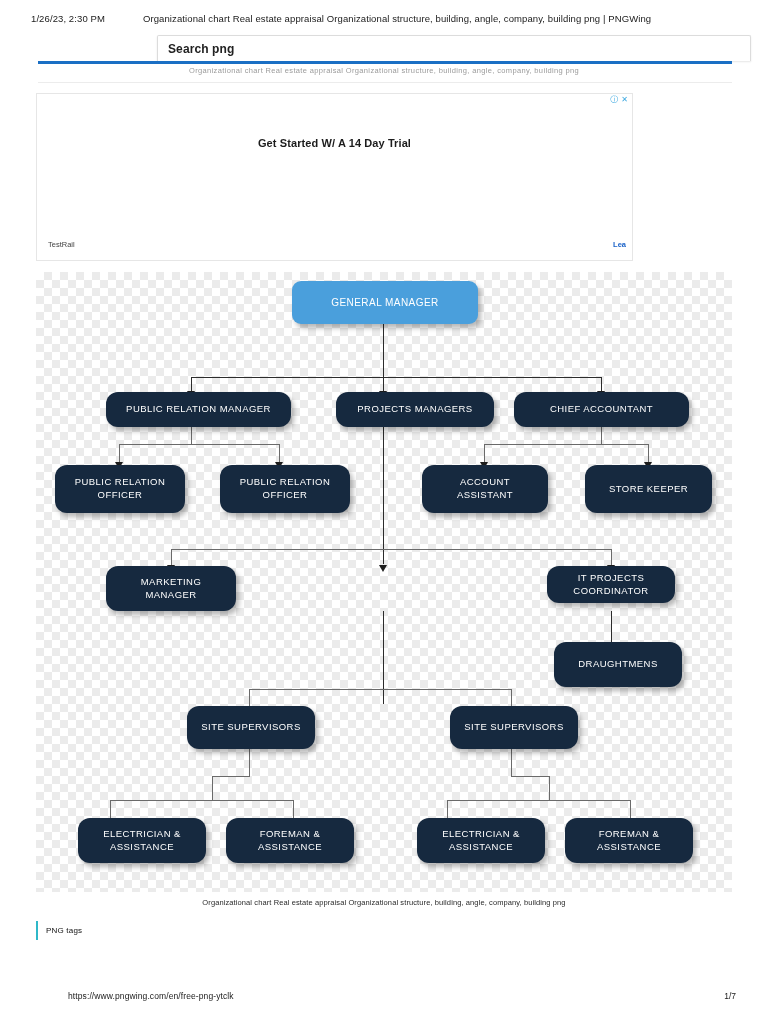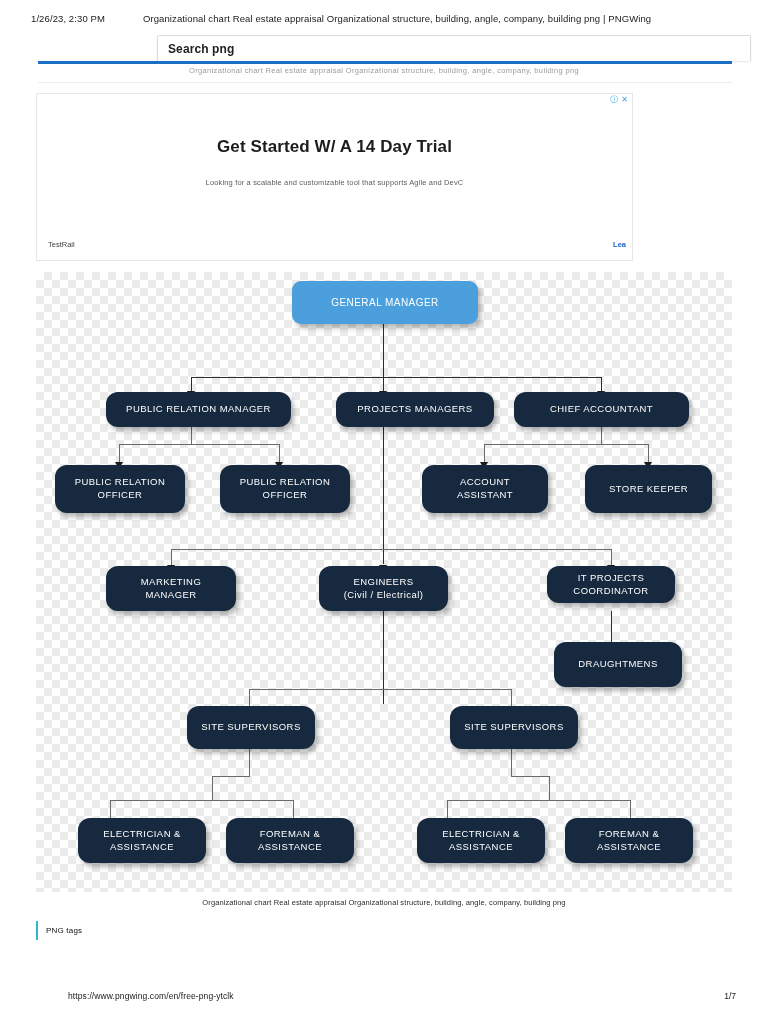--- a/index.html
+++ b/index.html
@@ -57,21 +57,21 @@
     background: #fff; border: 1px solid #e6e6e6;
     box-shadow: 0 0 0 0 rgba(0,0,0,0);
   }
   .ad-ctrls {
     position: absolute; right: 4px; top: 2px;
     display: flex; gap: 3px; align-items: center;
   }
   .ad-info, .ad-close { font-size: 8px; color: #3ca8e0; line-height: 1; }
   .ad-headline {
     position: absolute; left: 0; right: 0; top: 43px;
-    text-align: center; font-size: 17px; color: #1c1c1c;
+    text-align: center; font-size: 11px; color: #1c1c1c;
     font-weight: 600; letter-spacing: .1px;
   }
   .ad-sub {
     position: absolute; left: 0; right: 0; top: 84px;
     text-align: center; font-size: 7.5px; color: #5d5d5d;
     letter-spacing: .15px; white-space: nowrap; overflow: hidden;
   }
   .ad-brand {
     position: absolute; left: 11px; bottom: 11px;
     font-size: 7.5px; color: #444;
@@ -165,21 +165,20 @@
 
   <div class="breadcrumb">Organizational chart Real estate appraisal Organizational structure, building, angle, company, building png</div>
   <div class="thin-rule"></div>
 
   <div class="ad-box">
     <div class="ad-ctrls">
       <span class="ad-info">ⓘ</span>
       <span class="ad-close">✕</span>
     </div>
     <div class="ad-headline">Get Started W/ A 14 Day Trial</div>
-    <div class="ad-sub">Looking for a scalable and customizable tool that supports Agile and DevC</div>
     <div class="ad-brand">TestRail</div>
     <div class="ad-cta">Lea</div>
   </div>
 
   <div class="chart-canvas">
     <div class="chart-inner">
 
       <div class="ln v" style="left:347px; top:52px; height:53px;"></div>
       <div class="ln h" style="left:155px; top:105px; width:410px;"></div>
       <div class="ln v" style="left:155px; top:105px; height:15px;"></div>
@@ -266,24 +265,20 @@
 ASSISTANT</span>
       </div>
       <div class="node" style="left:549px; top:193px; width:127px; height:48px;">
         <span class="lbl">STORE KEEPER</span>
       </div>
 
       <div class="node" style="left:70px; top:294px; width:130px; height:45px;">
         <span class="lbl">MARKETING
 MANAGER</span>
       </div>
-      <div class="node" style="left:283px; top:294px; width:129px; height:45px;">
-        <span class="lbl">ENGINEERS
-(Civil / Electrical)</span>
-      </div>
       <div class="node" style="left:511px; top:294px; width:128px; height:37px;">
         <span class="lbl">IT PROJECTS
 COORDINATOR</span>
       </div>
 
       <div class="node" style="left:518px; top:370px; width:128px; height:45px;">
         <span class="lbl">DRAUGHTMENS</span>
       </div>
 
       <div class="node" style="left:151px; top:434px; width:128px; height:43px;">

